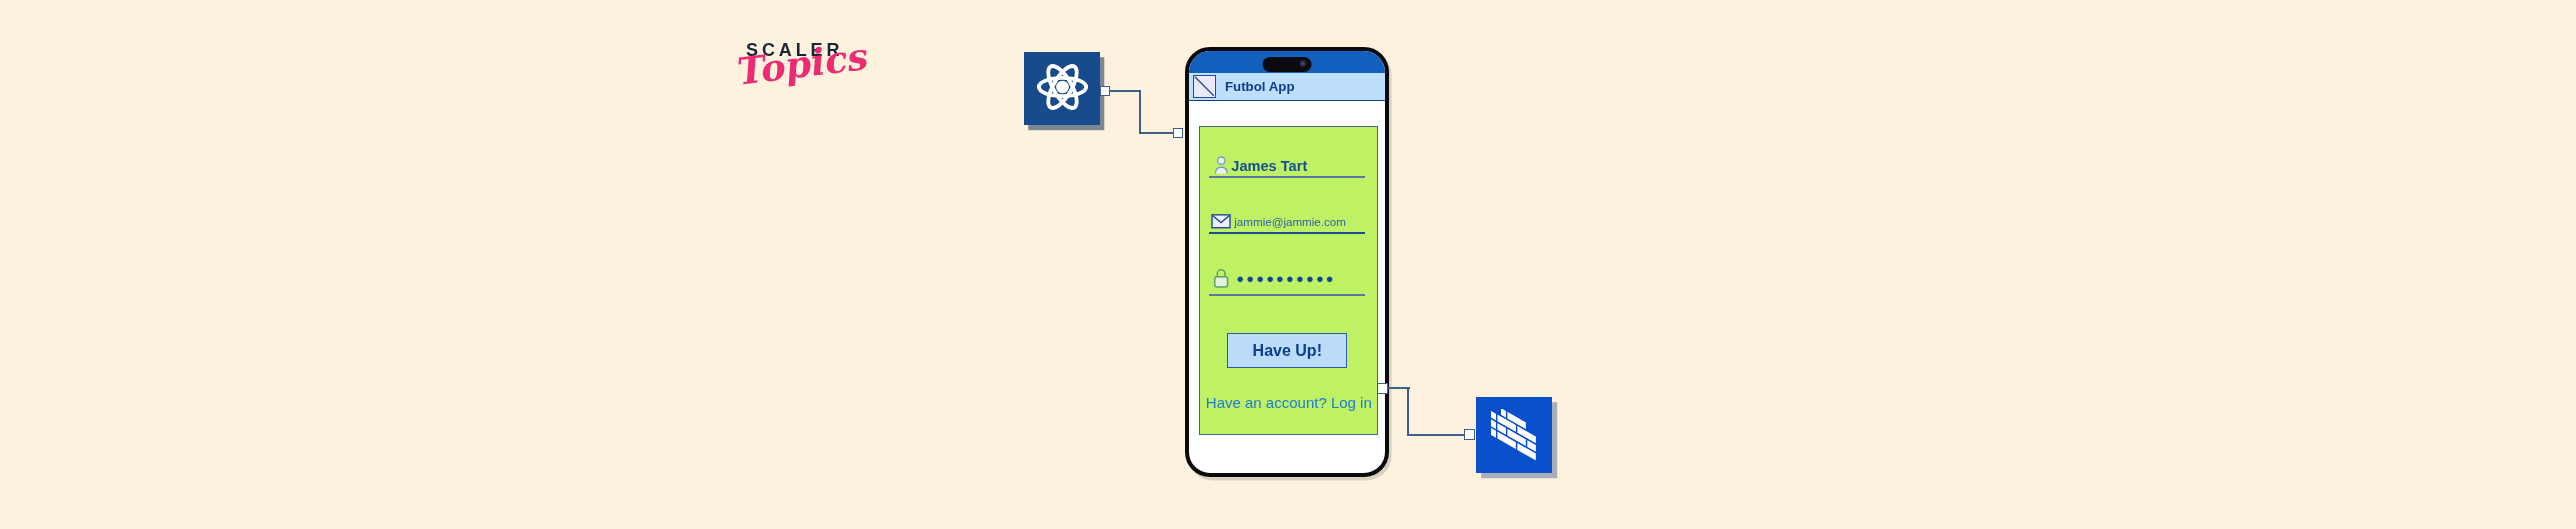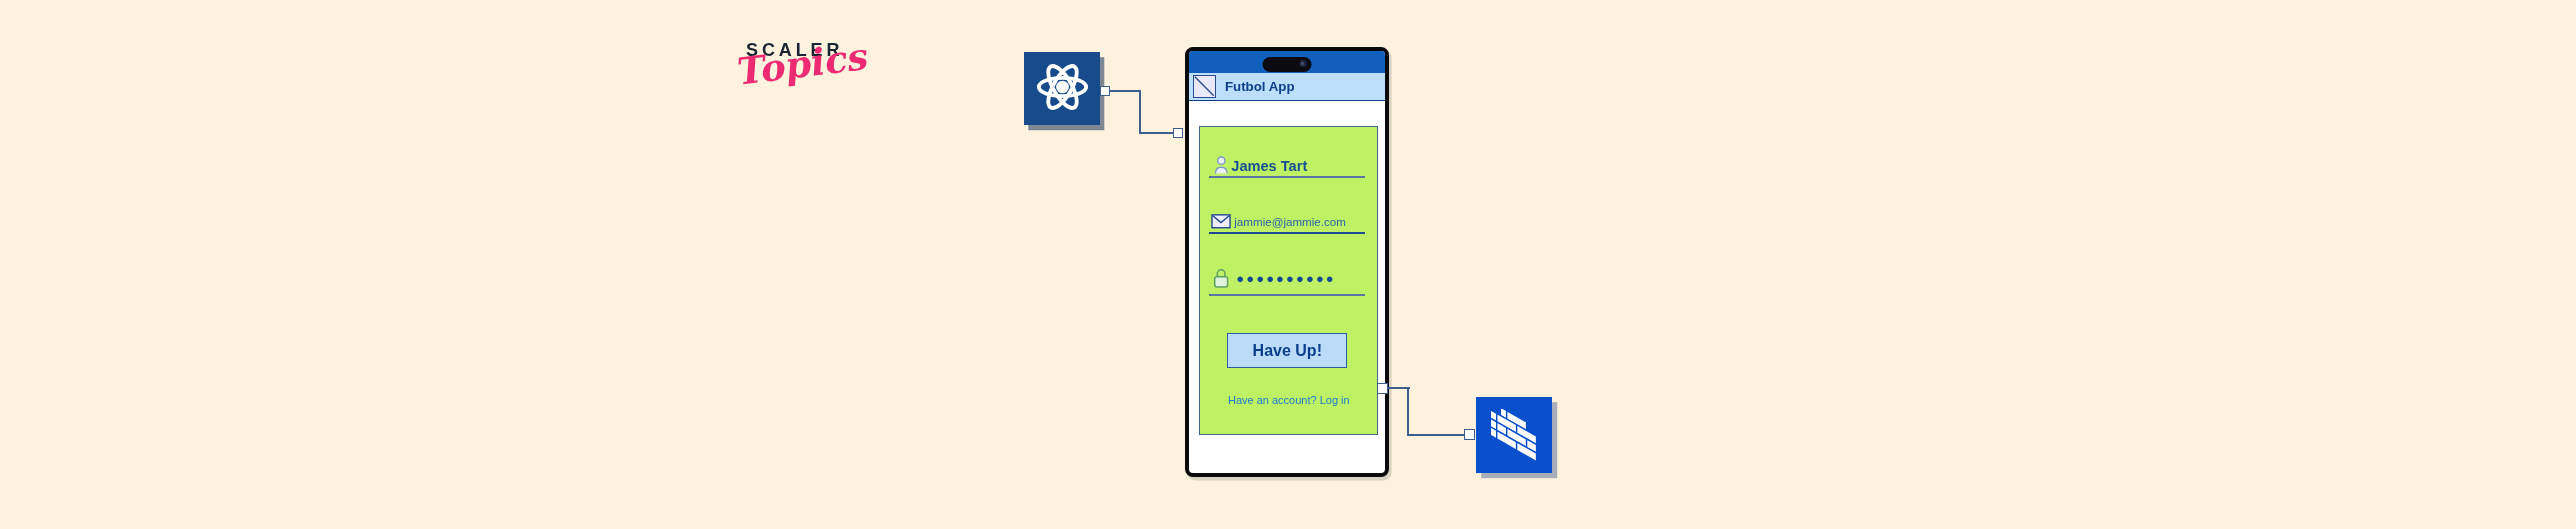--- a/index.html
+++ b/index.html
@@ -31,21 +31,21 @@
   .segA3{left:1139px;top:132px;width:36px;height:1.7px;}
   .portA2{left:1173px;top:128px;}
   .portB1{left:1377px;top:383px;width:11px;height:11px;}
   .segB1{left:1388px;top:387px;width:21.5px;height:1.7px;}
   .segB2{left:1407px;top:387px;width:1.7px;height:49px;}
   .segB3{left:1407px;top:434px;width:58px;height:1.7px;}
   .portB2{left:1464px;top:429px;width:11px;height:11px;}
 
   
   .phone{position:absolute;left:1185px;top:47px;width:204px;height:430px;
-         background:#FFFFFF;border:4.3px solid #0A0A0C;border-radius:8px;
+         background:#FFFFFF;border:4.3px solid #0A0A0C;border-radius:25px;
          box-sizing:border-box;overflow:hidden;z-index:2;
          box-shadow:2.6px 3.4px 0 rgba(60,60,60,0.18);}
   .screen{position:absolute;inset:0;}
   .status-bar{position:absolute;left:0;top:0;right:0;height:21.5px;background:#1160BE;}
   .notch{position:absolute;left:50%;top:6px;transform:translateX(-50%);
          width:49px;height:14.6px;background:#0A0A10;border-radius:7.7px;z-index:3;}
   .camera{position:absolute;right:5.2px;top:3.4px;width:6.9px;height:6.9px;border-radius:50%;
           background:#23283C;}
   .camera::after{content:"";position:absolute;left:1.7px;top:1.7px;width:2.6px;height:2.6px;
           border-radius:50%;background:#4A5E86;}
@@ -68,21 +68,21 @@
   .u2{position:absolute;left:8.6px;top:105px;width:156px;height:1.7px;background:#1E4A91;}
   .lock-icon{left:13px;top:141px;}
   .dots-text{position:absolute;left:36px;top:144px;font-size:13px;letter-spacing:2.1px;
              color:#114892;}
   .u3{position:absolute;left:8.6px;top:167px;width:156px;height:1.7px;background:#5C76A3;}
   .signup-btn{position:absolute;left:27px;top:206px;width:120px;height:35px;
               background:#BBDBF8;border:1.7px solid #2C5CA6;box-sizing:border-box;
               display:flex;align-items:center;justify-content:center;
               font-size:16px;font-weight:bold;color:#0B3E8D;cursor:pointer;}
   .login-link{position:absolute;left:0;right:0;top:267px;text-align:center;
-              font-size:11px;color:#1E7AD4;cursor:pointer;}
+              font-size:15px;color:#1E7AD4;cursor:pointer;}
 </style>
 </head>
 <body>
 
 <div class="canvas">
 
   <div class="brand">
     <div class="brand-scaler">SCALER</div>
     <div class="brand-topics">Topics</div>
   </div>

